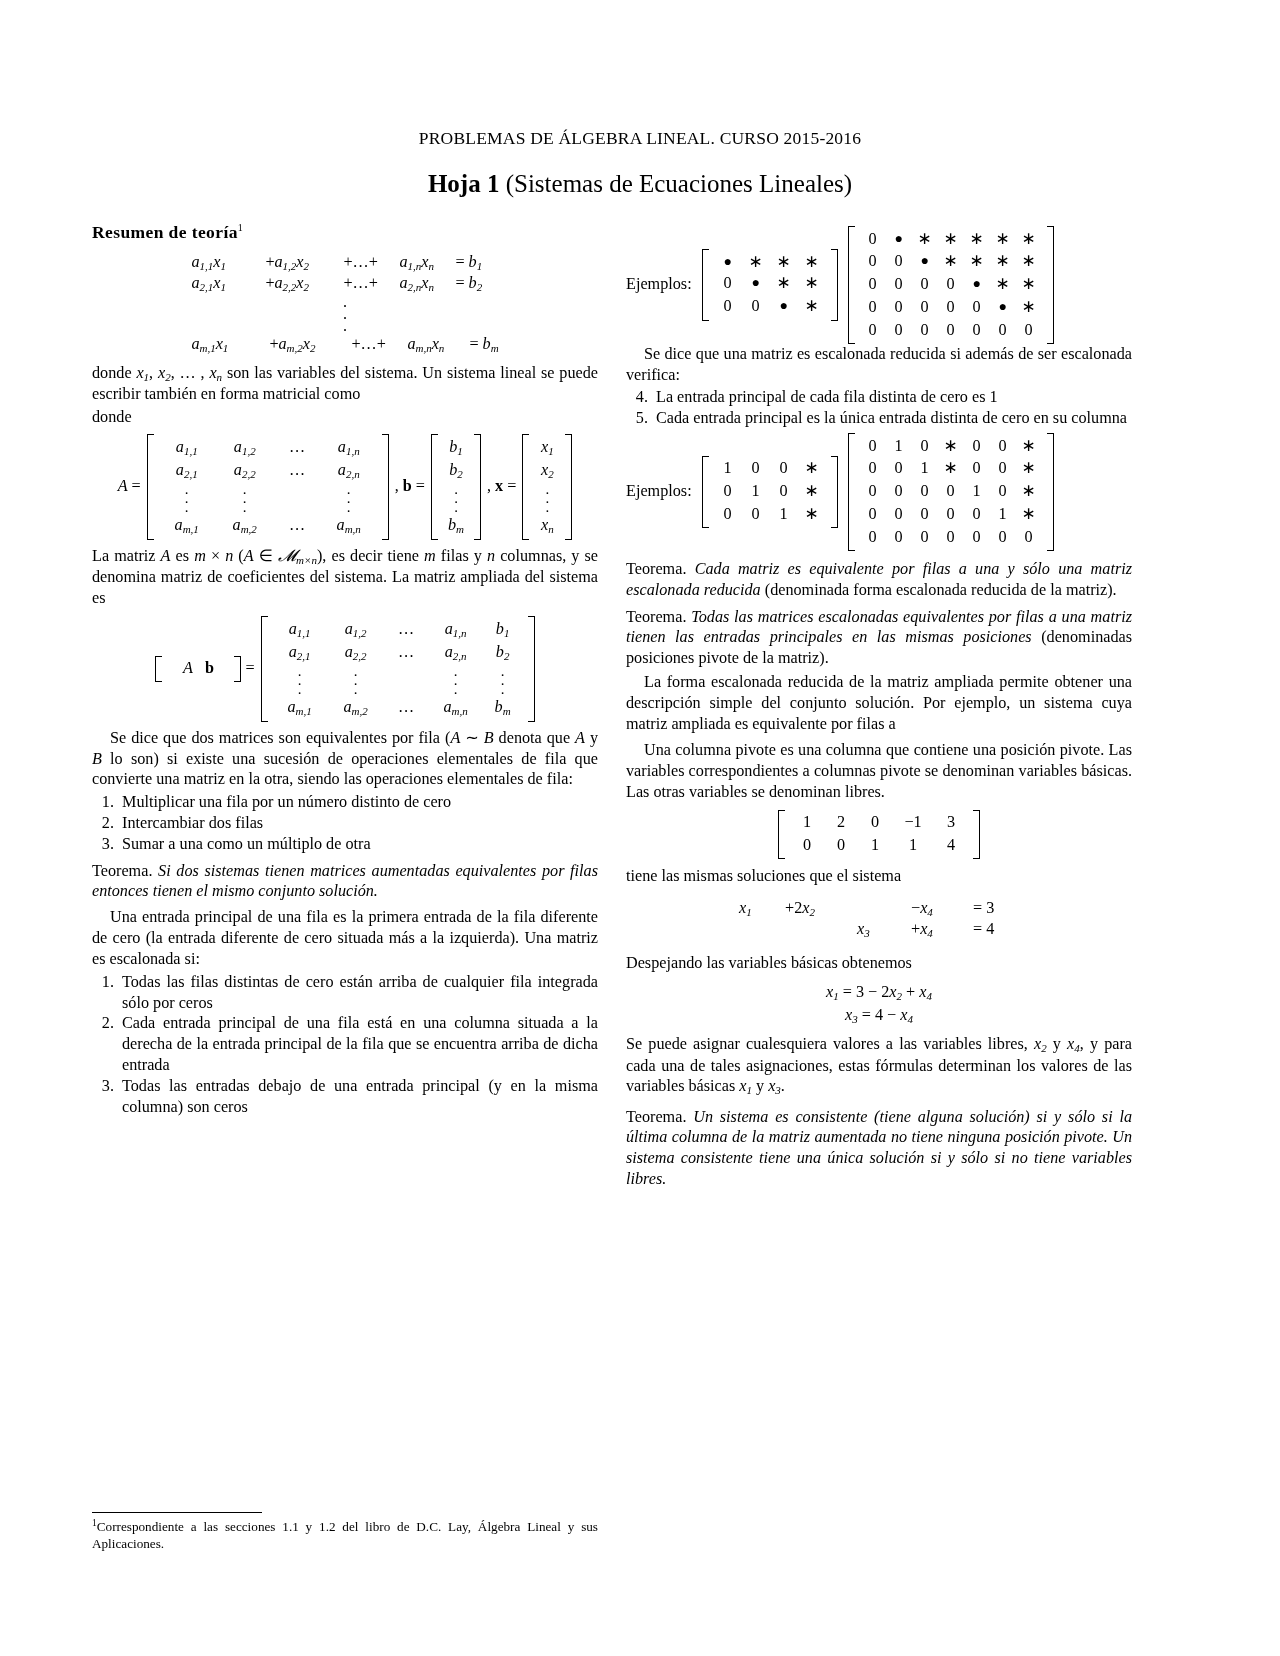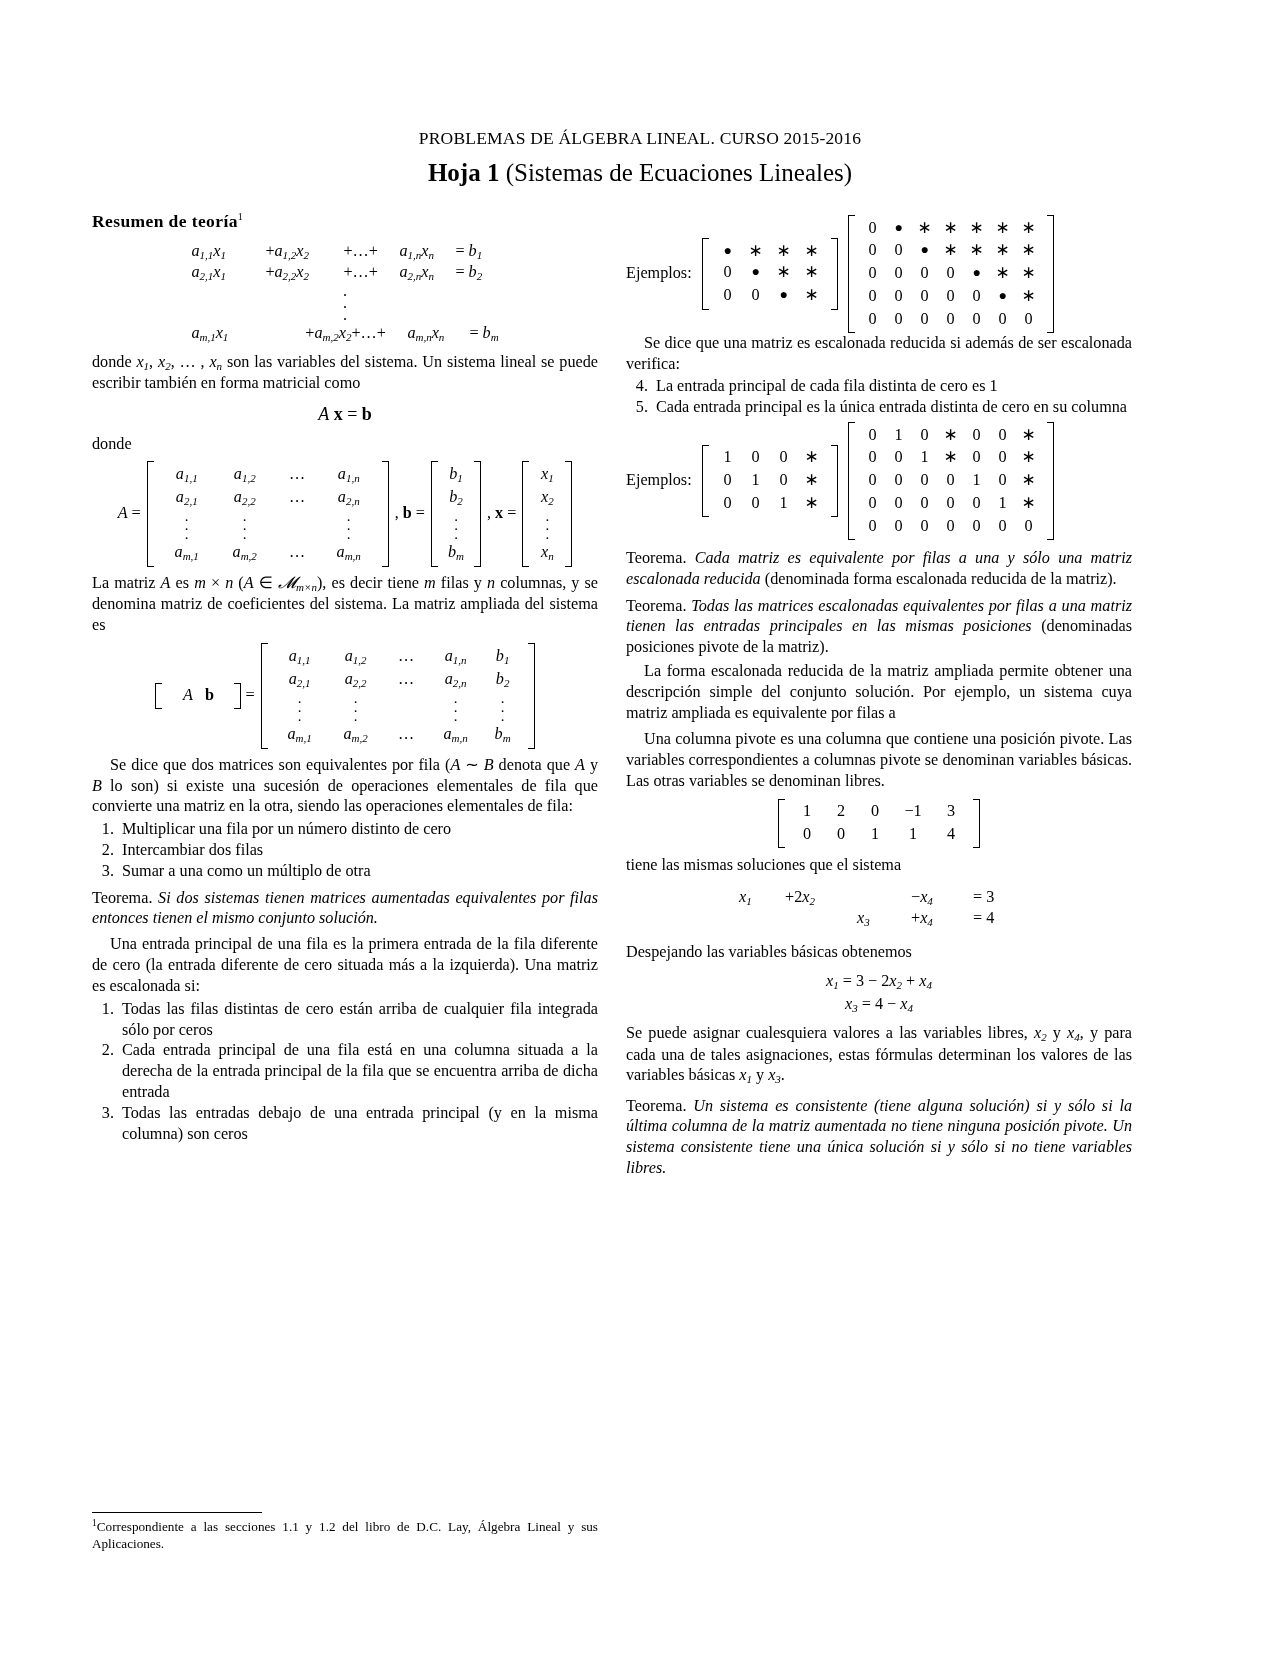--- a/index.html
+++ b/index.html
@@ -12,21 +12,21 @@
     position:relative;
     overflow:hidden;
   }
   .page { padding: 128px 92px 0 92px; }
 
   
   .hdr { text-align:center; }
   .hdr-line1 {
     font-size:17.5px;
     letter-spacing:0.2px;
-    margin-bottom:10px;
+    margin-bottom:21px;
   }
   .hdr-line2 { font-size:25px; }
   .hdr-line2 .bold { font-weight:bold; }
 
   
   .cols {
     display:flex;
     gap:28px;
     margin-top:24px;
     align-items:flex-start;
@@ -181,33 +181,30 @@
             <span style="width:56px;"><span class="mi">a</span><span class="sub mi">2,n</span><span class="mi">x</span><span class="sub mi">n</span></span>
             <span>= <span class="mi">b</span><span class="sub mi">2</span></span>
           </div>
           <div class="vdots">
               <span>.</span>
               <span>.</span>
               <span>.</span>
             </div>
           <div class="eqrow">
             <span style="width:78px;"><span class="mi">a</span><span class="sub mi">m,1</span><span class="mi">x</span><span class="sub mi">1</span></span>
-            <span style="width:82px;text-align:right;">+<span class="mi">a</span><span class="sub mi">m,2</span><span class="mi">x</span><span class="sub mi">2</span></span>
+            <span style="width:82px;">+<span class="mi">a</span><span class="sub mi">m,2</span><span class="mi">x</span><span class="sub mi">2</span></span>
             <span style="width:56px;">+…+</span>
             <span style="width:62px;"><span class="mi">a</span><span class="sub mi">m,n</span><span class="mi">x</span><span class="sub mi">n</span></span>
             <span>= <span class="mi">b</span><span class="sub mi">m</span></span>
           </div>
         </div>
       </div>
 
       <p><span>donde </span><span class="mi">x</span><span class="sub mi">1</span>, <span class="mi">x</span><span class="sub mi">2</span>, … , <span class="mi">x</span><span class="sub mi">n</span><span> son las variables del sistema. Un sistema lineal se puede escribir también en forma matricial como</span></p>
 
-      <div class="disp" style="margin:10px 0 9px 0;">
-        <span class="mi" style="font-size:18px;">A</span><span class="mb" style="font-size:18px;"> x </span><span style="font-size:18px;">= </span><span class="mb" style="font-size:18px;">b</span>
-      </div>
 
       <p>donde</p>
 
       <div class="mrow" style="margin:6px 0 6px 0;">
         <span class="mlabel"><span class="mi">A</span> =</span>
         <span class="matrix">
           <span class="brk l"></span>
           <span class="mgrid">
             <span class="mline">
                 <span class="mcell" style="width:56px;"><span class="mi">a</span><span class="sub mi">1,1</span></span>

